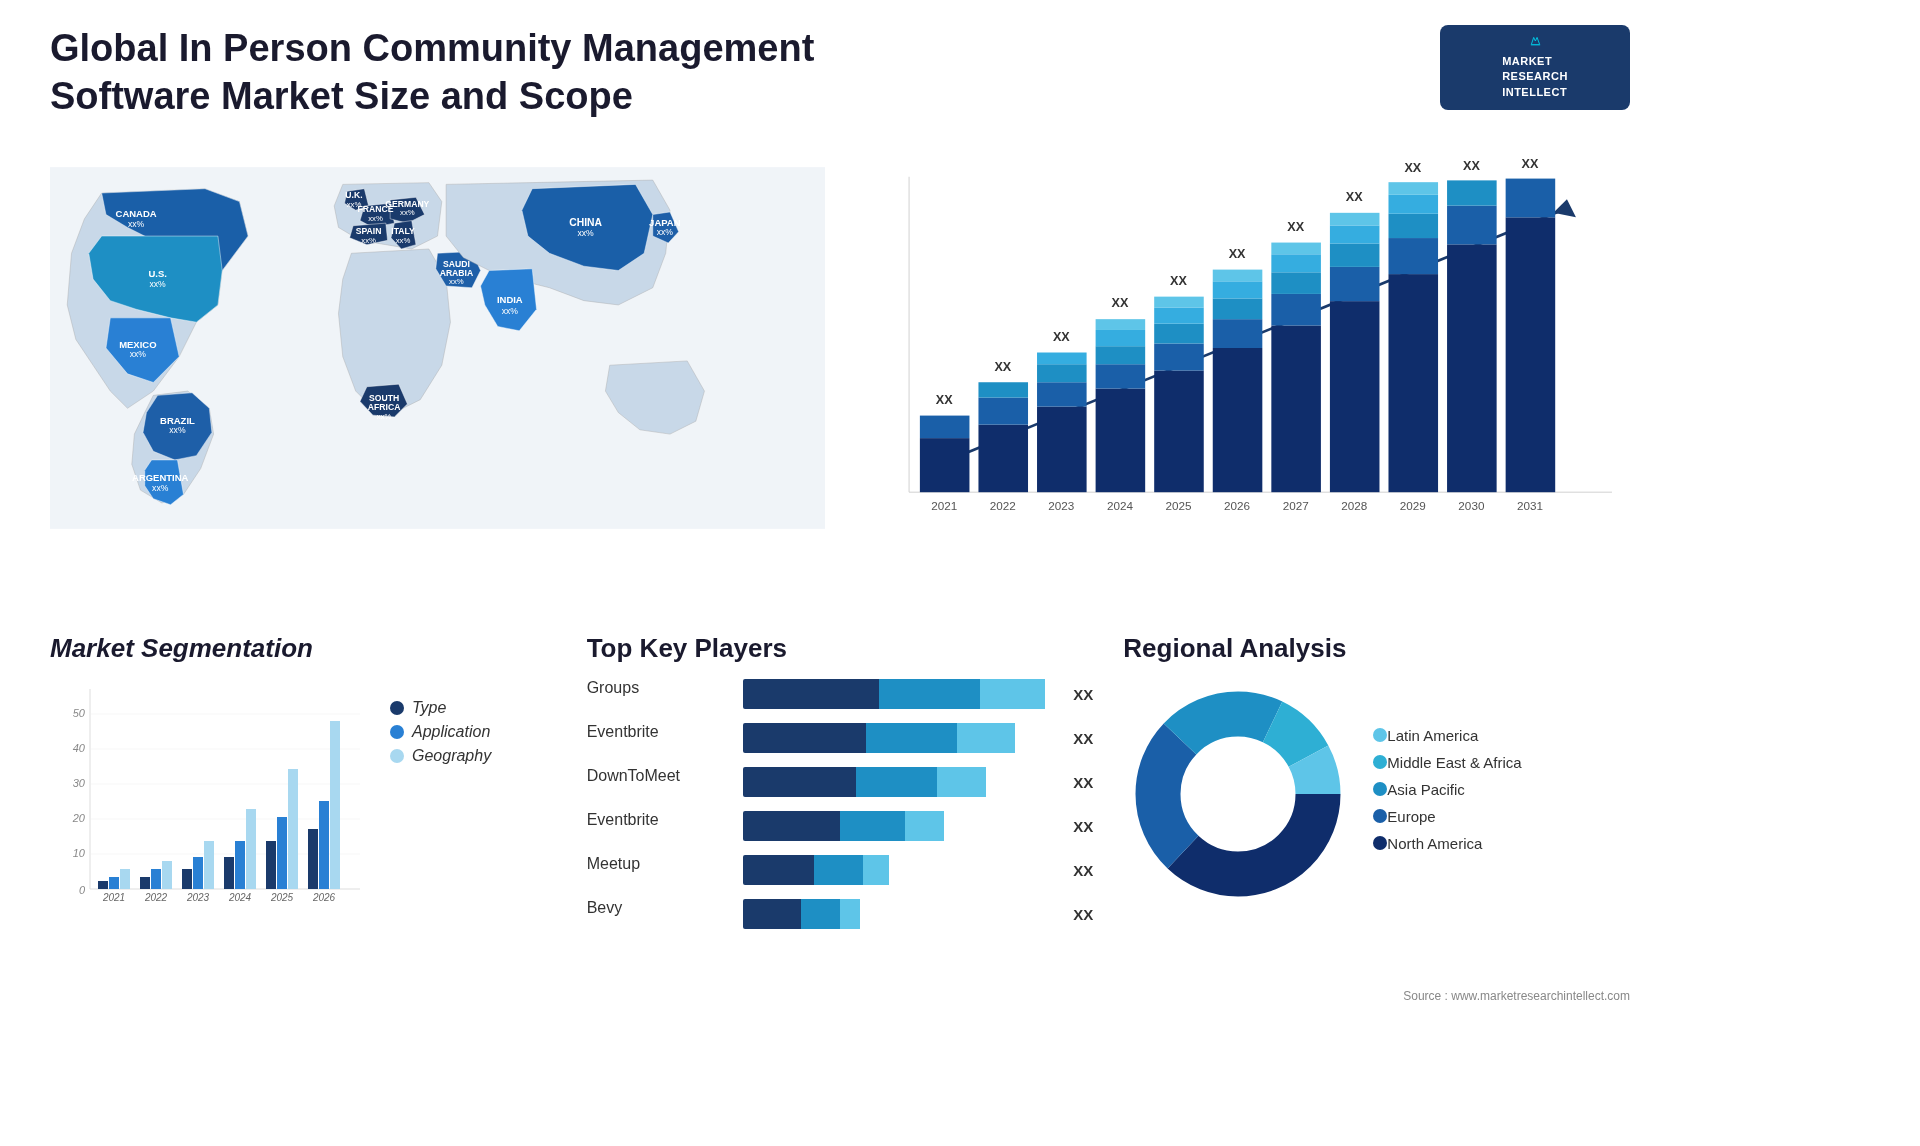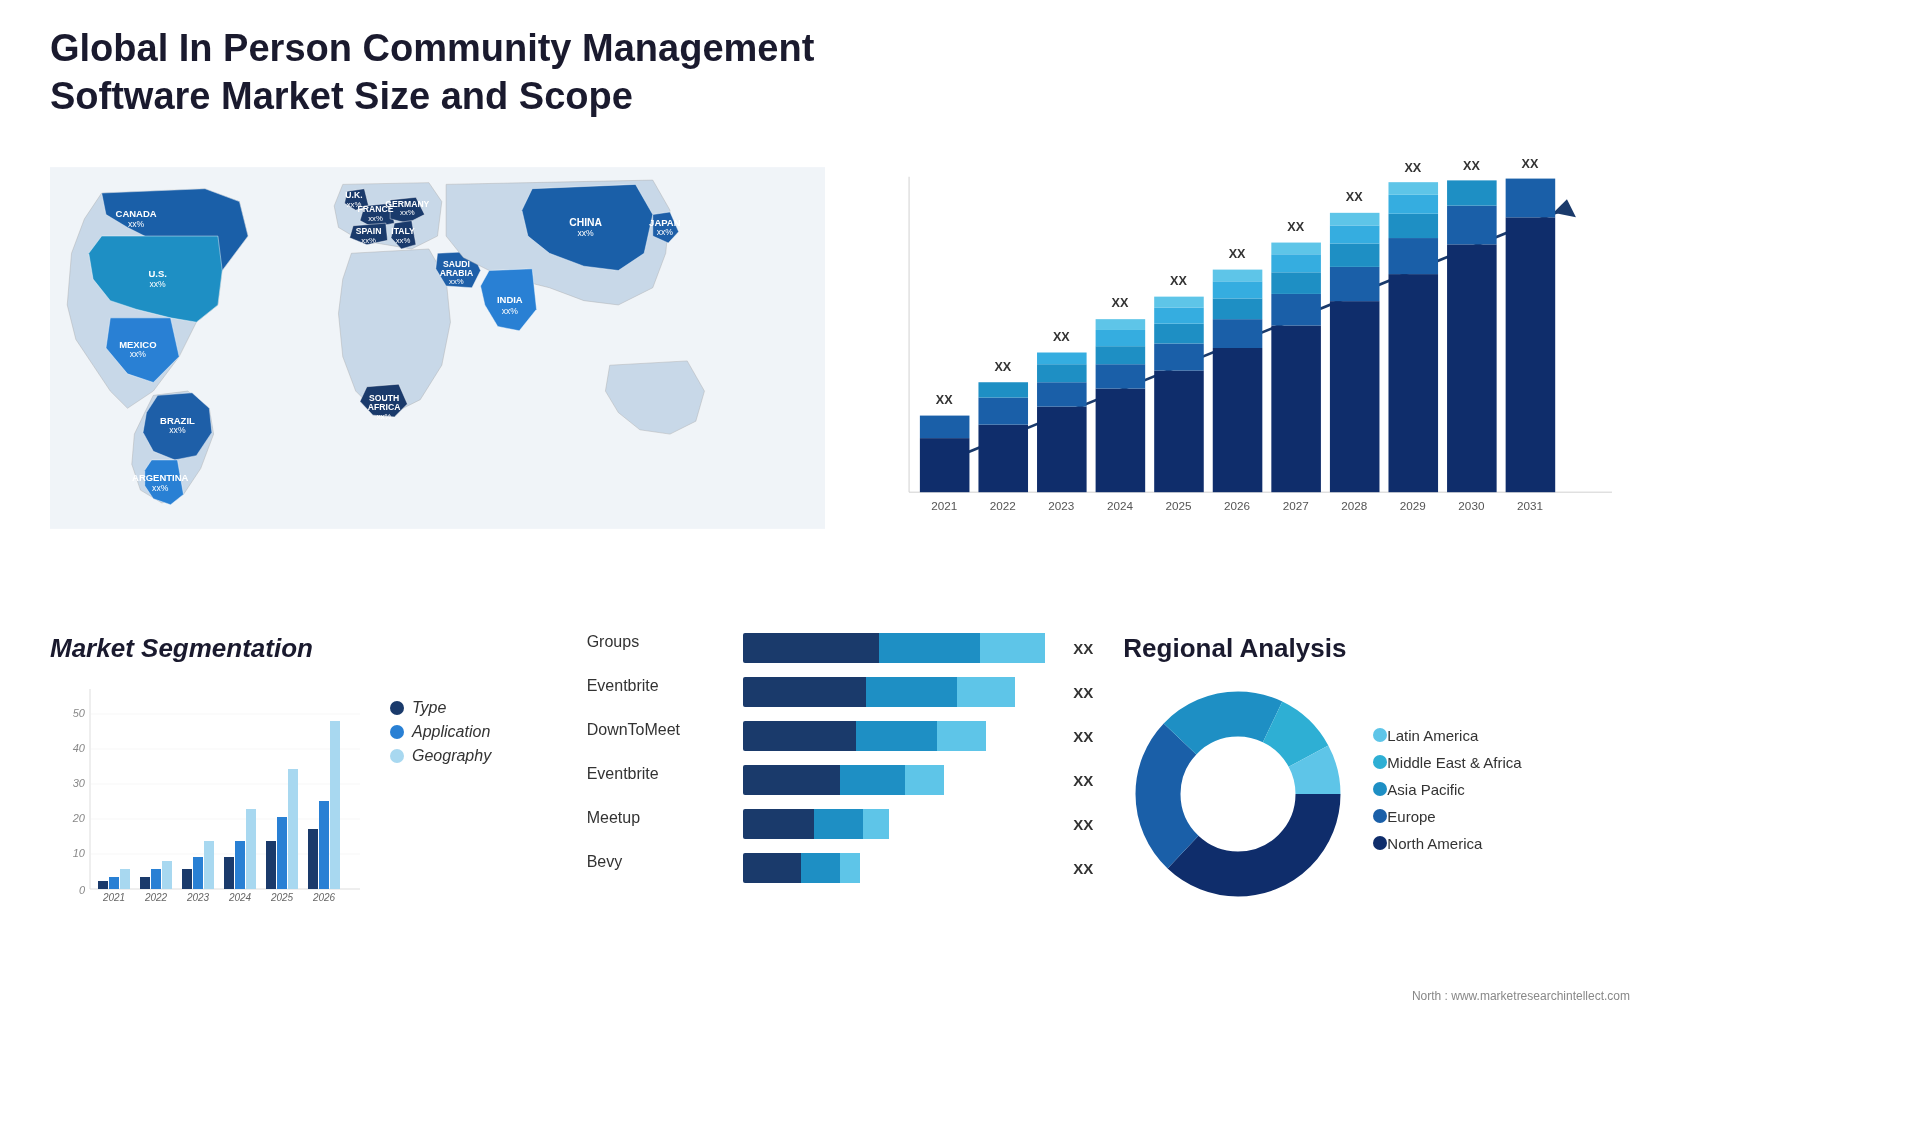--- a/index.html
+++ b/index.html
@@ -179,20 +179,32 @@
       flex: 1;
     }
   </style>
 </head>
 <body>
 
 <div class="full-layout">
 
   <div class="header" style="display:flex;justify-content:space-between;align-items:flex-start;margin-bottom:18px;">
     <h1 class="main-title" style="font-size:38px;font-weight:700;color:#1a1a2e;max-width:820px;line-height:1.25;">Global In Person Community Management Software Market Size and Scope</h1>
+    <div class="logo-box" style="width:190px;height:85px;background:#1a3a6b;border-radius:8px;display:flex;align-items:center;justify-content:center;padding:10px;gap:8px;">
+
+      <svg width="45" height="45" viewBox="0 0 45 45">
+        <polygon points="5,40 15,10 22,25 29,10 40,40" fill="none" stroke="#00c8e6" stroke-width="4" stroke-linejoin="round"></polygon>
+        <path d="M3,42 L42,42" stroke="#00c8e6" stroke-width="2"></path>
+      </svg>
+      <div style="color:white;font-size:11px;font-weight:700;line-height:1.4;letter-spacing:0.5px;">
+        <div>MARKET</div>
+        <div>RESEARCH</div>
+        <div>INTELLECT</div>
+      </div>
+    </div>
   </div>
 
   <div class="top-row">
 
     <div class="top-left">
       <svg viewBox="0 0 900 420" width="100%" height="420" style="display:block;">
 
         <rect width="900" height="420" fill="#f0f4f8"></rect>
 
         <path d="M60,30 L180,25 L220,40 L230,80 L200,120 L195,160 L170,180 L150,220 L120,260 L90,280 L70,260 L50,230 L30,200 L20,160 L25,100 L40,60 Z" fill="#c8d8e8" stroke="#aaa" stroke-width="0.5"></path>
@@ -441,20 +453,21 @@
           </div>
           <div class="legend-item">
             <div class="legend-dot" style="background:#a8d8f0;"></div>
             <span>Geography</span>
           </div>
         </div>
       </div>
     </div>
 
     <div class="bottom-players panel">
+      <h2 class="section-title">Top Key Players</h2>
       <div class="players-list">
 
         <div class="player-row">
           <span class="player-name">Groups</span>
           <div class="player-bar-container">
             <div style="display:flex;flex:1;height:30px;border-radius:2px;overflow:hidden;">
               <div style="width:42%;background:#1a3a6b;height:100%;"></div>
               <div style="width:31%;background:#1e8fc4;height:100%;"></div>
               <div style="width:20%;background:#5ec5e8;height:100%;"></div>
             </div>
@@ -556,17 +569,17 @@
             <div class="regional-legend-dot" style="background:#1a5fa8;"></div>
             <span>Europe</span>
           </div>
           <div class="regional-legend-item">
             <div class="regional-legend-dot" style="background:#0f2d6b;"></div>
             <span>North America</span>
           </div>
         </div>
       </div>
 
-      <div class="source-text" style="position:absolute;bottom:0;right:0;font-size:12px;color:#888;">North : www.marketresearchintellect.com</div>
+      <div class="source-text" style="position:absolute;bottom:0;right:0;font-size:12px;color:#888;">Source : www.marketresearchintellect.com</div>
     </div>
 
   </div>
 </div>
 
 </body></html>

